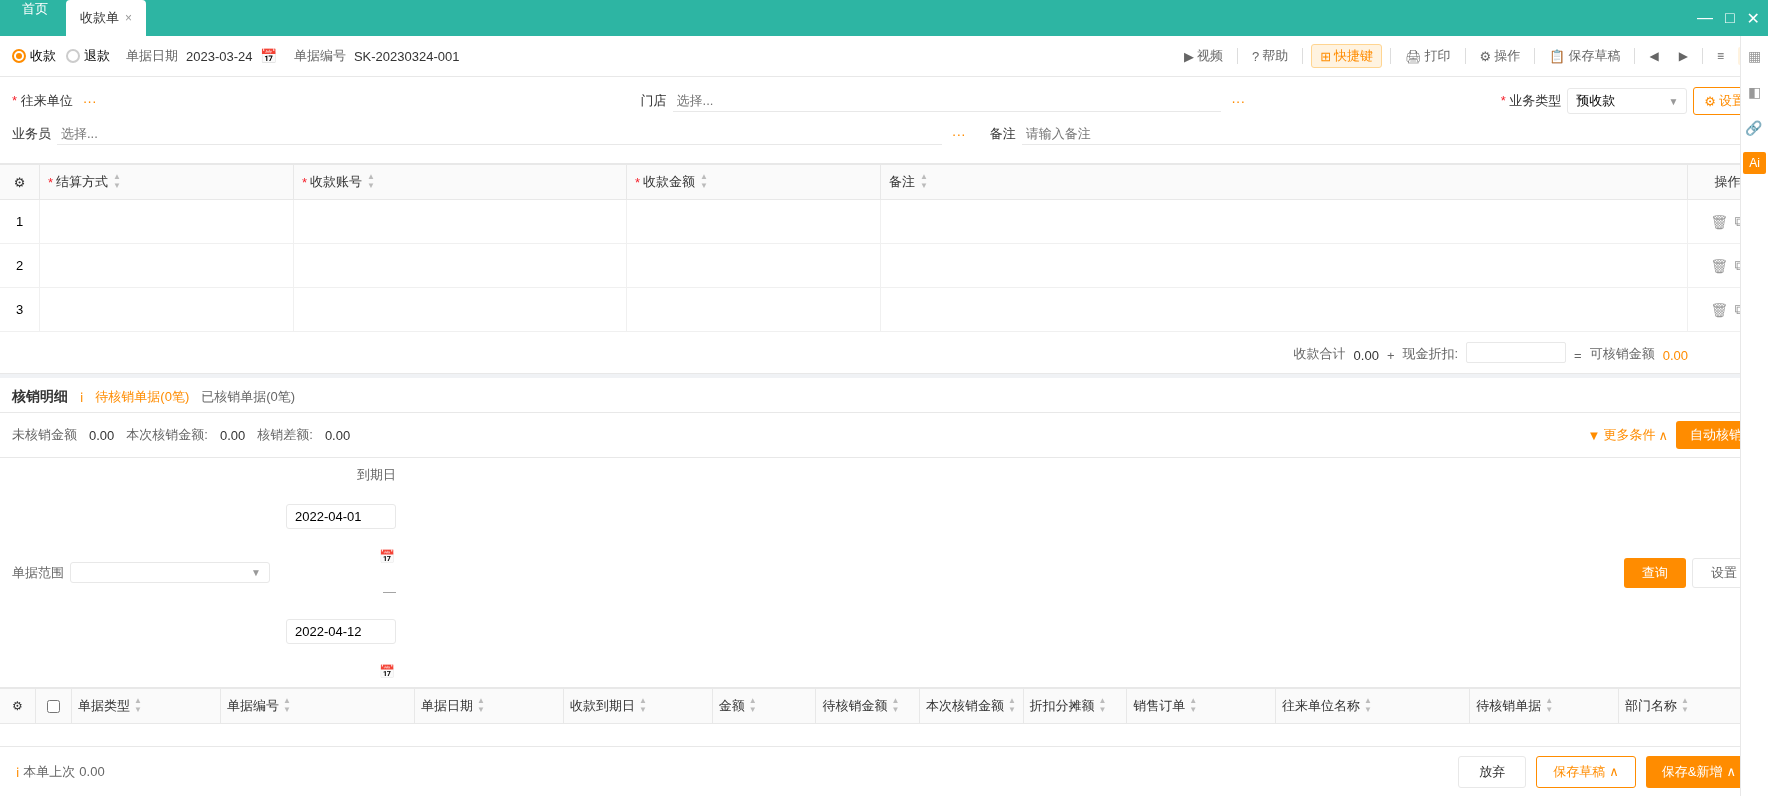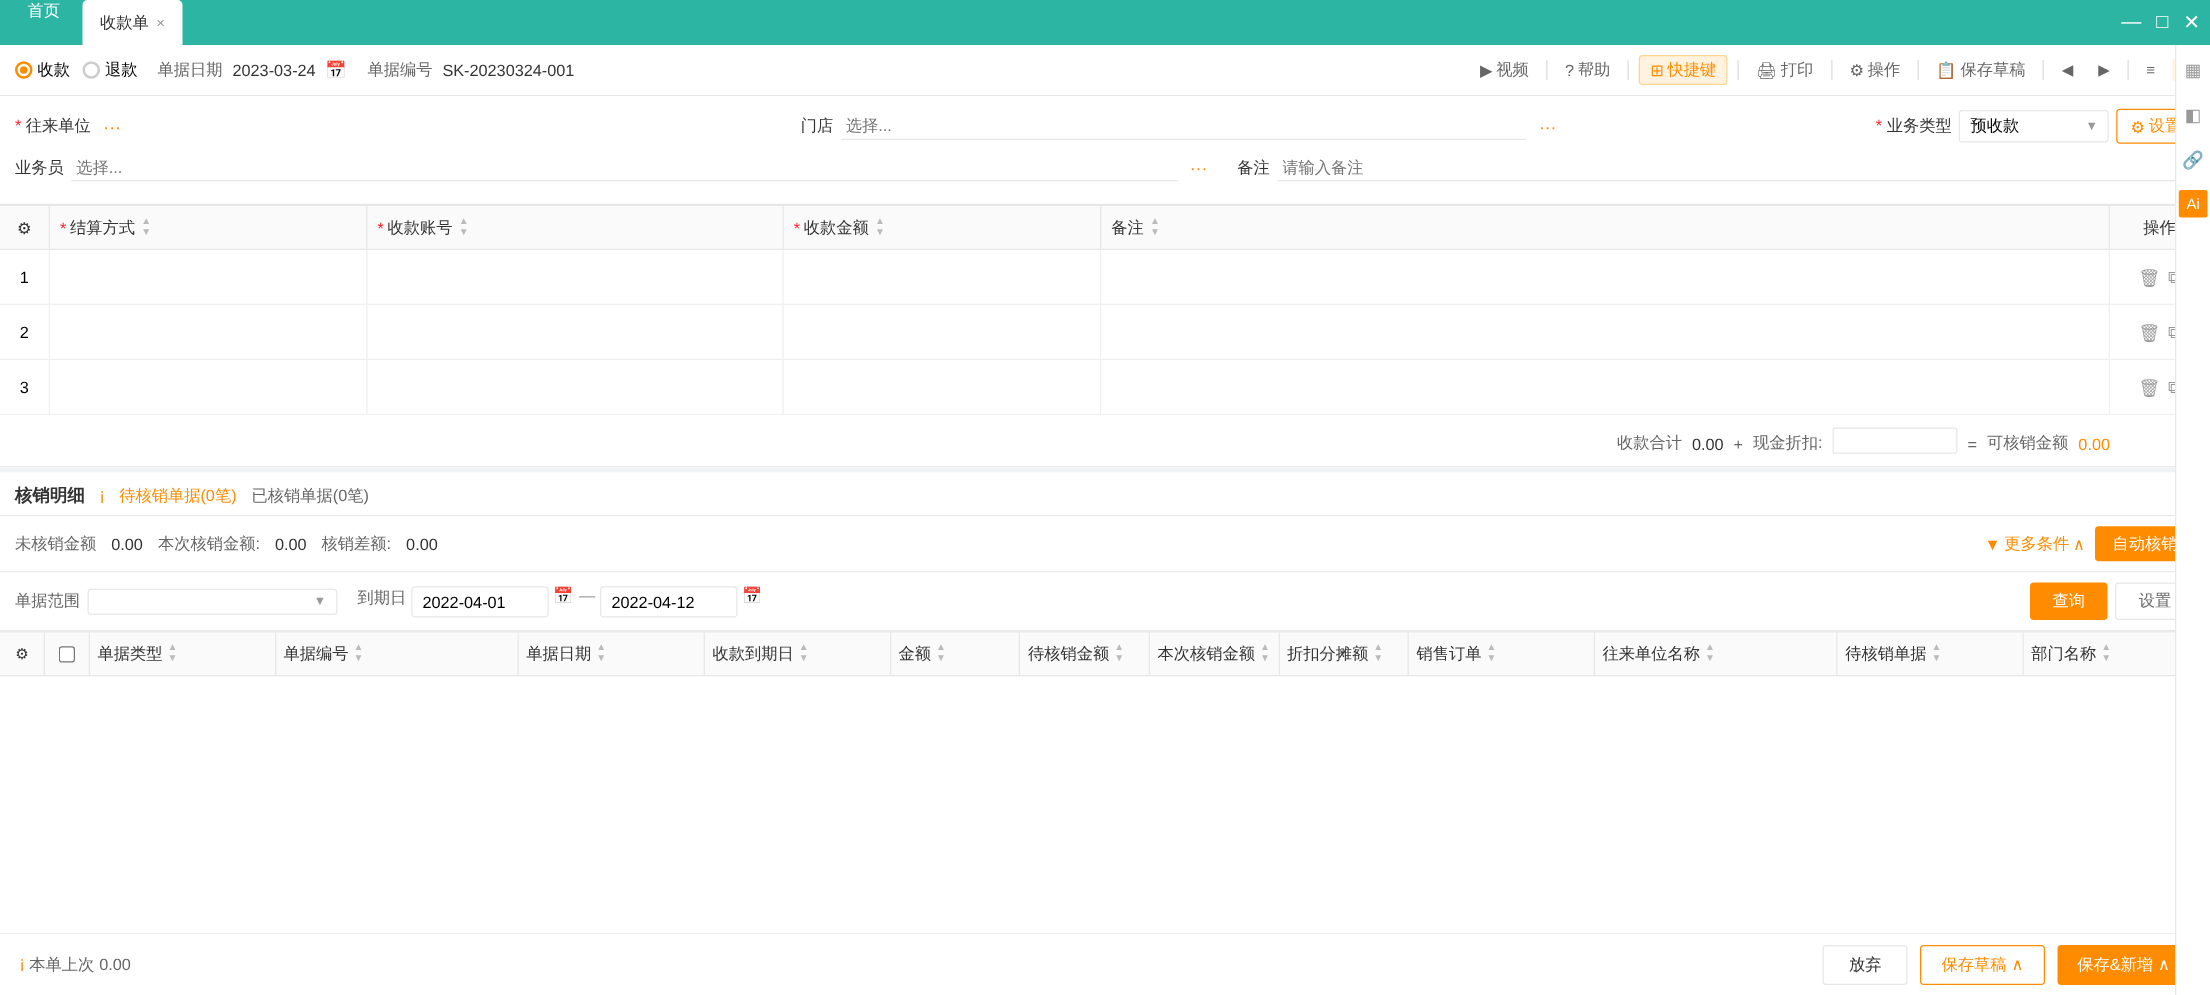--- a/index.html
+++ b/index.html
@@ -91,21 +91,21 @@
     .hx-filter-right { margin-left: auto; display: flex; align-items: center; gap: 8px; }
     .more-filter-btn { color: #ff8c00; cursor: pointer; font-size: 13px; display: flex; align-items: center; gap: 3px; }
     .auto-offset-btn { background: #ff8c00; color: #fff; border: none; padding: 5px 14px; border-radius: 3px; cursor: pointer; }
 
     .search-row {
       display: flex; align-items: center; padding: 8px 12px; background: #fff; border-bottom: 1px solid #e8e8e8; gap: 16px;
     }
     .search-field { display: flex; align-items: center; gap: 6px; }
     .search-label { color: #666; white-space: nowrap; }
     .search-select { display: flex; align-items: center; border: 1px solid #e8e8e8; border-radius: 3px; padding: 4px 8px; min-width: 200px; gap: 4px; cursor: pointer; }
-    .date-field { display: flex; align-items: flex-start; gap: 4px; }
+    .date-field { display: flex; align-items: flex-end; gap: 20px; flex-direction: column; }
     .date-input { border: 1px solid #e8e8e8; border-radius: 3px; padding: 4px 8px; width: 110px; outline: none; }
     .date-icon { color: #ff8c00; cursor: pointer; }
     .date-sep { color: #999; }
     .search-btn-right { margin-left: auto; display: flex; flex-direction: row; gap: 6px; }
     .query-btn { background: #ff8c00; color: #fff; border: none; padding: 5px 18px; border-radius: 3px; cursor: pointer; }
     .settings-btn-sm { background: #fff; border: 1px solid #e8e8e8; color: #666; padding: 5px 18px; border-radius: 3px; cursor: pointer; }
 
     
     .bottom-table-header { display: flex; background: #fafafa; border-bottom: 1px solid #e8e8e8; border-top: 1px solid #e8e8e8; }
     .bth { padding: 8px 6px; color: #333; border-right: 1px solid #e8e8e8; display: flex; align-items: center; gap: 2px; font-size: 12px; }

